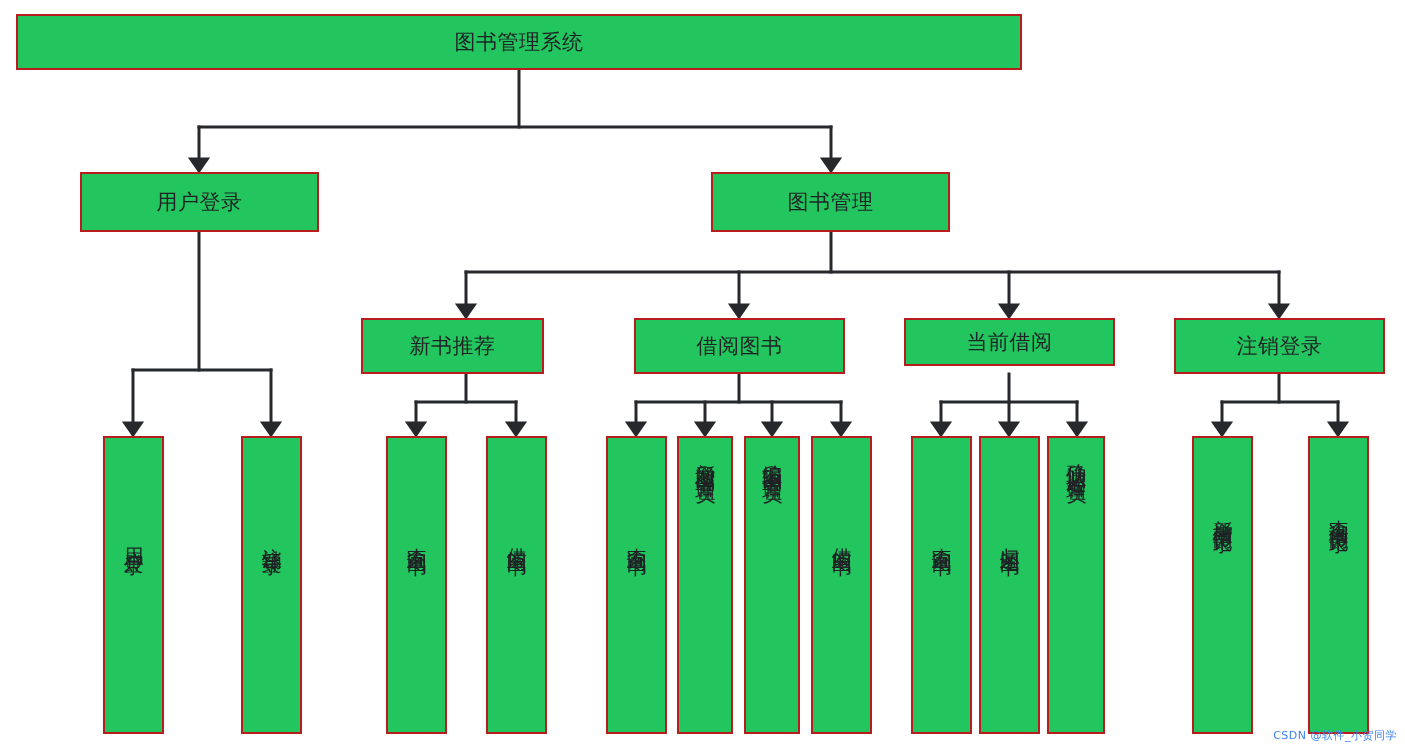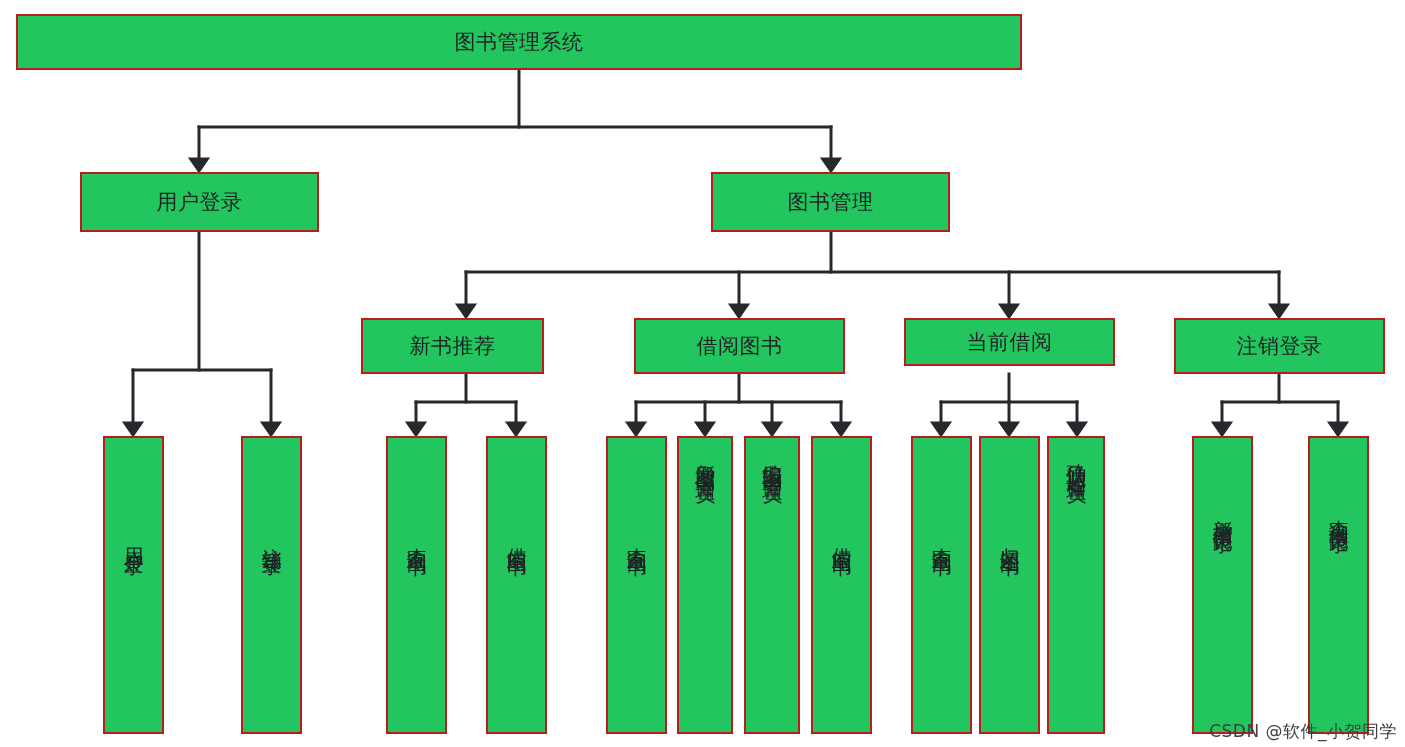--- a/index.html
+++ b/index.html
@@ -56,22 +56,22 @@
     font-size: 20px;
     white-space: nowrap;
   }
   .node.vertical.top {
     padding-top: 10px;
   }
   #watermark {
     position: absolute;
     right: 8px;
     bottom: 4px;
-    font-size: 17px;
-    color: #404040;
+    font-size: 11px;
+    color: #3b82f6;
     letter-spacing: 0.5px;
     z-index: 3;
     white-space: nowrap;
     font-family: "DejaVu Sans", "Liberation Sans", sans-serif;
   }
 </style>
 </head>
 <body>
 
 <div id="diagram-root">

